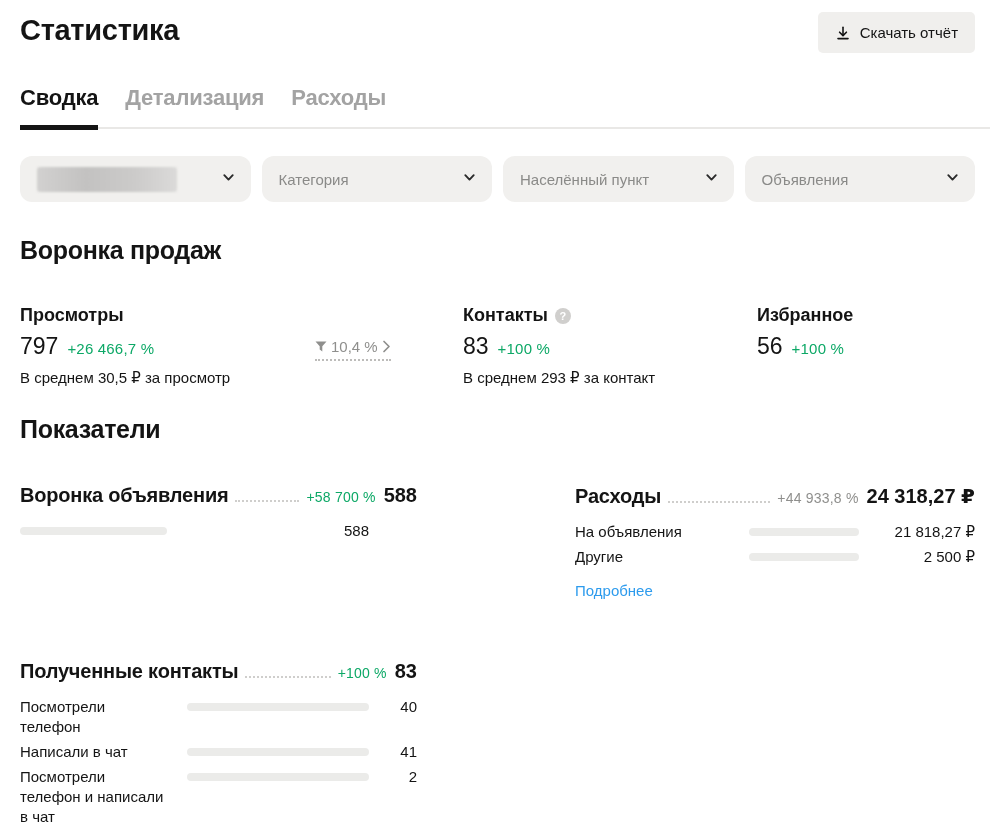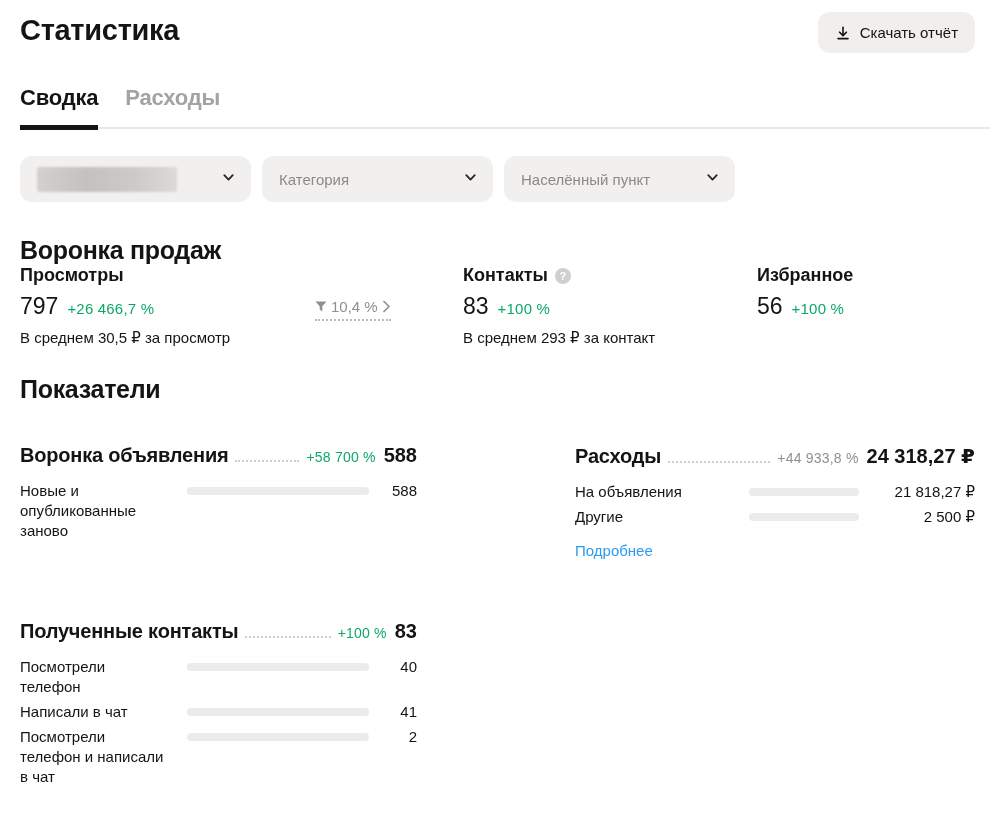--- a/index.html
+++ b/index.html
@@ -10,21 +10,21 @@
     color: #141414;
     overflow: hidden;
   }
   .page { padding: 12px 27px 0 20px; width: 1002px; }
 
   
   .topbar { display: flex; justify-content: space-between; align-items: flex-start; }
   .page-title { font-size: 29px; font-weight: 700; letter-spacing: -0.3px; padding-top: 2px; }
   .dl-btn {
     display: inline-flex; align-items: center; gap: 9px;
-    background: #f0efed; border: none; border-radius: 12px;
+    background: #f0efed; border: none; border-radius: 5px;
     padding: 12px 17px; font: 15px "Liberation Sans", "DejaVu Sans", sans-serif;
     color: #141414; cursor: pointer;
   }
   .dl-btn svg { display: block; }
 
   
   .tabs {
     display: flex; gap: 27px; margin-top: 32px;
     border-bottom: 2px solid #e9e8e6; width: 970px;
   }
@@ -51,21 +51,21 @@
   .chev { flex: 0 0 auto; }
 
   
   .section-h { font-size: 25px; font-weight: 700; letter-spacing: -0.3px; }
   .h-funnel { margin-top: 34px; }
   .h-indicators { margin-top: 28px; }
 
   
   .funnel-row {
     display: grid; grid-template-columns: 295px 148px 294px auto;
-    width: 955px;
+    margin-top: 40px; width: 955px;
   }
   .f-title { font-size: 18px; font-weight: 700; display: flex; align-items: center; gap: 7px; }
   .f-valrow { display: flex; align-items: baseline; gap: 9px; margin-top: 7px; }
   .f-value { font-size: 23px; font-weight: 400; }
   .delta-green { font-size: 15px; color: #0ca866; letter-spacing: 0.2px; }
   .f-sub { font-size: 15px; margin-top: 9px; color: #141414; }
   .help-dot {
     width: 16px; height: 16px; border-radius: 50%; background: #d0cfcd;
     color: #ffffff; font-size: 11px; font-weight: 700;
     display: inline-flex; align-items: center; justify-content: center; cursor: pointer;
@@ -118,20 +118,21 @@
             <path d="M4.6 7.2 8 10.6l3.4-3.4"></path>
             <path d="M3 13.6h10"></path>
         </svg>
       </span>
       <span>Скачать отчёт</span>
     </button>
   </div>
 
   <div class="tabs">
     <div class="tab active">Сводка</div>
+    <div class="tab">Детализация</div>
     <div class="tab">Расходы</div>
   </div>
 
   <div class="filters">
     <div class="pill">
       <span class="redacted"></span>
       <span class="chev">
         <svg width="15" height="15" viewBox="0 0 16 16" fill="none" stroke="#2a2a2a" stroke-width="2" stroke-linecap="round" stroke-linejoin="round">
             <path d="M3.5 5.5 8 10.2l4.5-4.7"></path>
           </svg>
@@ -140,20 +141,28 @@
     <div class="pill">
       <span class="pill-label">Категория</span>
       <span class="chev">
         <svg width="15" height="15" viewBox="0 0 16 16" fill="none" stroke="#2a2a2a" stroke-width="2" stroke-linecap="round" stroke-linejoin="round">
             <path d="M3.5 5.5 8 10.2l4.5-4.7"></path>
           </svg>
       </span>
     </div>
     <div class="pill">
       <span class="pill-label">Населённый пункт</span>
+      <span class="chev">
+        <svg width="15" height="15" viewBox="0 0 16 16" fill="none" stroke="#2a2a2a" stroke-width="2" stroke-linecap="round" stroke-linejoin="round">
+            <path d="M3.5 5.5 8 10.2l4.5-4.7"></path>
+          </svg>
+      </span>
+    </div>
+    <div class="pill">
+      <span class="pill-label">Объявления</span>
       <span class="chev">
         <svg width="15" height="15" viewBox="0 0 16 16" fill="none" stroke="#2a2a2a" stroke-width="2" stroke-linecap="round" stroke-linejoin="round">
             <path d="M3.5 5.5 8 10.2l4.5-4.7"></path>
           </svg>
       </span>
     </div>
   </div>
 
   <h2 class="section-h h-funnel">Воронка продаж</h2>
 
@@ -210,21 +219,20 @@
 
     <div class="metric-block">
       <div class="metric-title-row">
         <span class="m-title">Воронка объявления</span>
         <span class="leader"></span>
         <span class="m-delta up">+58 700 %</span>
         <span class="m-total">588</span>
       </div>
       <div class="metric-rows">
         <div class="metric-row cols-narrow">
-          <span class="row-label">Новые и опубликованные заново</span>
           <span class="track-wrap">
               <span class="track"><span class="fill" style="width: 100%;"></span></span>
             </span>
           <span class="row-value">588</span>
         </div>
       </div>
     </div>
 
     <div class="metric-block">
       <div class="metric-title-row">

